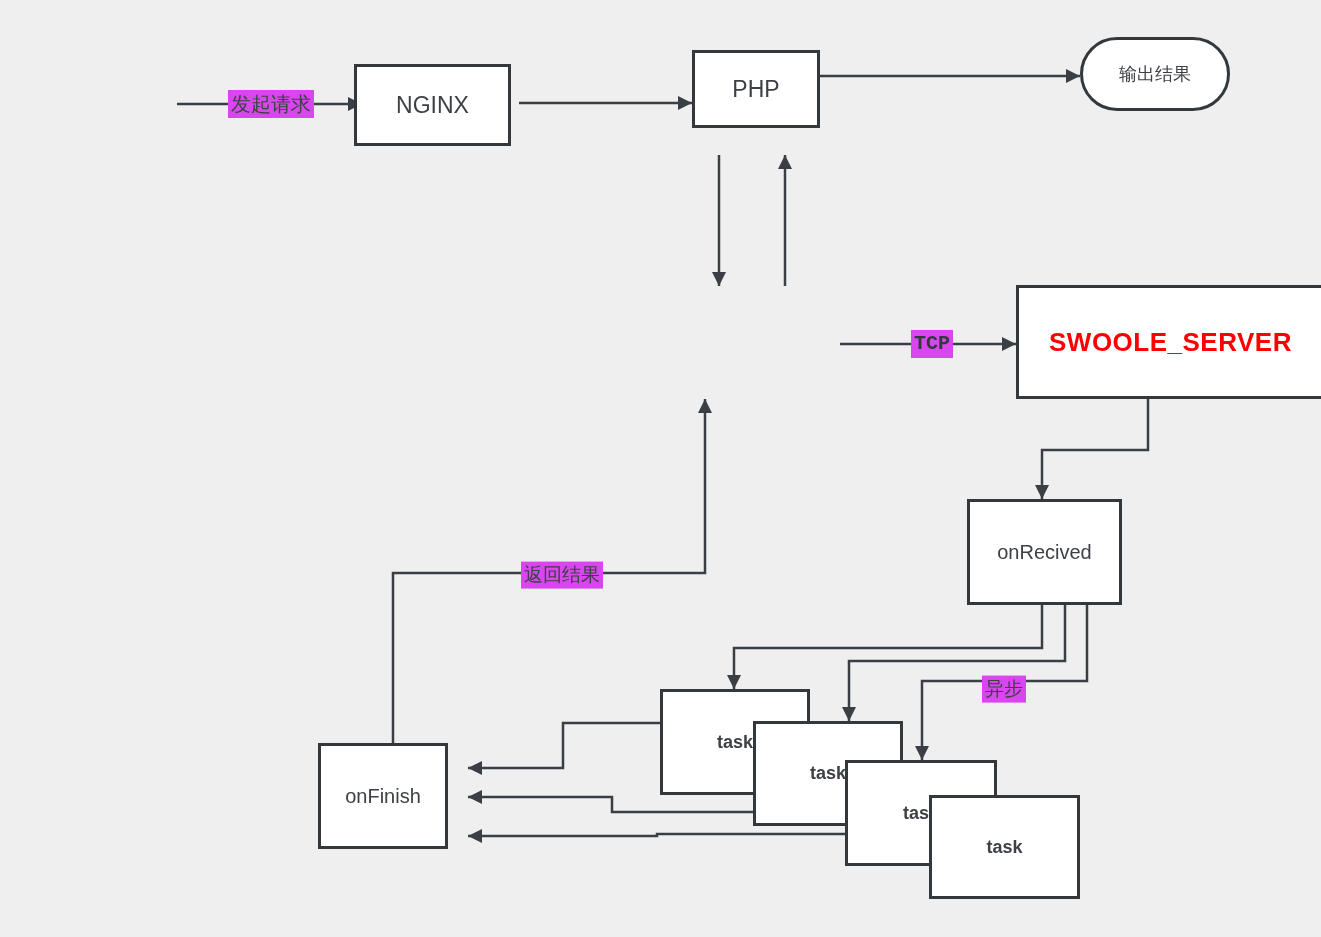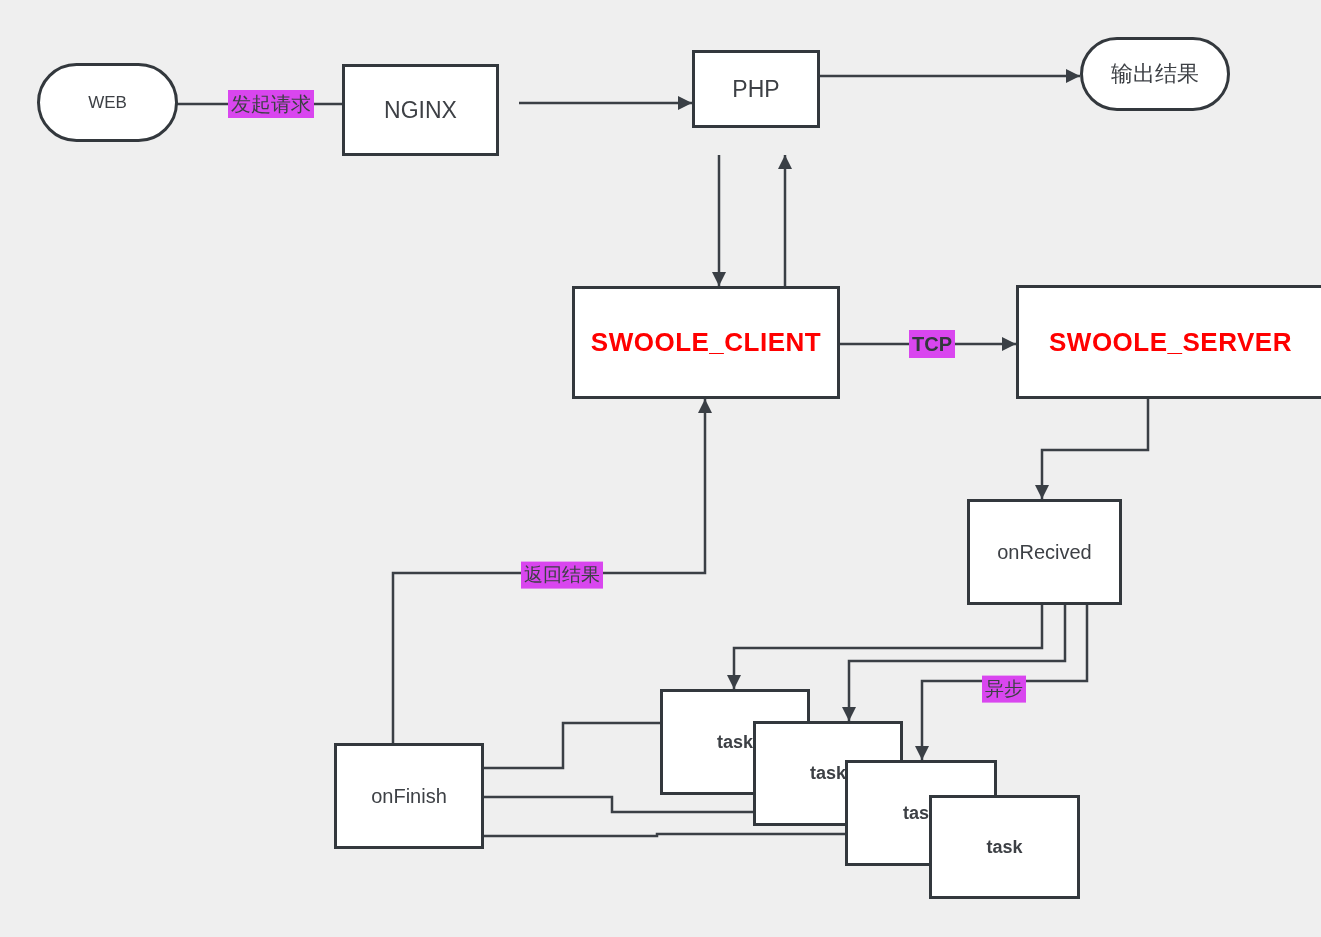--- a/index.html
+++ b/index.html
@@ -26,39 +26,39 @@
     border: 3px solid #33383d;
     display: flex;
     align-items: center;
     justify-content: center;
     color: #3d4045;
     font-size: 20px;
     text-align: center;
   }
   .stadium { border-radius: 42px; }
   .node.big-font { font-size: 23px; }
-  .node.cn-font { font-size: 22px; }
+  .node.cn-font { font-size: 18px; }
   .node.red-title {
     color: #ff0000;
     font-weight: bold;
     font-size: 26px;
     letter-spacing: 0.5px;
   }
   .node.task-node { font-weight: bold; font-size: 18px; }
   .chip {
     position: absolute;
     transform: translate(-50%, -50%);
     background: #d946ef;
     color: #3d4045;
     font-size: 19px;
     line-height: 1.2;
     padding: 2px 3px;
     white-space: nowrap;
   }
-  .chip.bold { font-weight: bold; font-size: 20px; color: #33383d; }
+  .chip.bold { font-weight: bold; font-size: 20px; color: #33383d; font-family: Liberation Mono, monospace; }
   .chip.req { font-size: 20px; }
 </style>
 </head>
 <body>
 
 <div class="canvas">
 
   <svg class="connectors" viewBox="0 0 1321 937" xmlns="http://www.w3.org/2000/svg">
     <defs>
       <marker id="arrow" markerUnits="userSpaceOnUse" markerWidth="18" markerHeight="16" refX="14" refY="7" orient="auto">
@@ -76,39 +76,33 @@
       <path d="M1042,605 L1042,648 L734,648 L734,689" marker-end="url(#arrow)"></path>
       <path d="M1065,605 L1065,661 L849,661 L849,721" marker-end="url(#arrow)"></path>
       <path d="M1087,605 L1087,681 L922,681 L922,760" marker-end="url(#arrow)"></path>
       <path d="M660,723 L563,723 L563,768 L468,768" marker-end="url(#arrow)"></path>
       <path d="M753,812 L612,812 L612,797 L468,797" marker-end="url(#arrow)"></path>
       <path d="M845,834 L657,834 L657,836 L468,836" marker-end="url(#arrow)"></path>
       <path d="M393,743 L393,573 L705,573 L705,399" marker-end="url(#arrow)"></path>
     </g>
   </svg>
 
-  <div class="node stadium" style="left:37px; top:63px; width:141px; height:79px; font-size:17px;">
-    <span>WEB</span>
-  </div>
 
-  <div class="node big-font" style="left:342px; top:64px; width:157px; height:92px;">
+  <div class="node big-font" style="left:354px; top:64px; width:157px; height:82px;">
     <span>NGINX</span>
   </div>
 
   <div class="node big-font" style="left:692px; top:50px; width:128px; height:78px;">
     <span>PHP</span>
   </div>
 
   <div class="node stadium cn-font" style="left:1080px; top:37px; width:150px; height:74px;">
     <span>输出结果</span>
   </div>
 
-  <div class="node red-title" style="left:572px; top:286px; width:268px; height:113px;">
-    <span>SWOOLE_CLIENT</span>
-  </div>
 
   <div class="node red-title" style="left:1016px; top:285px; width:309px; height:114px;">
     <span>SWOOLE_SERVER</span>
   </div>
 
   <div class="node" style="left:967px; top:499px; width:155px; height:106px;">
     <span>onRecived</span>
   </div>
 
   <div class="node task-node" style="left:660px; top:689px; width:150px; height:106px;">
@@ -120,21 +114,21 @@
   </div>
 
   <div class="node task-node" style="left:845px; top:760px; width:152px; height:106px;">
     <span>task</span>
   </div>
 
   <div class="node task-node" style="left:929px; top:795px; width:151px; height:104px;">
     <span>task</span>
   </div>
 
-  <div class="node" style="left:318px; top:743px; width:150px; height:106px;margin-left:16px;">
+  <div class="node" style="left:318px; top:743px; width:130px; height:106px;">
     <span>onFinish</span>
   </div>
 
   <div class="chip req" style="left:271px; top:104px;">发起请求</div>
 
   <div class="chip bold" style="left:932px; top:344px;">TCP</div>
 
   <div class="chip" style="left:562px; top:575px;text-align:right;">返回结果</div>
 
   <div class="chip" style="left:1004px; top:689px;">异步</div>

